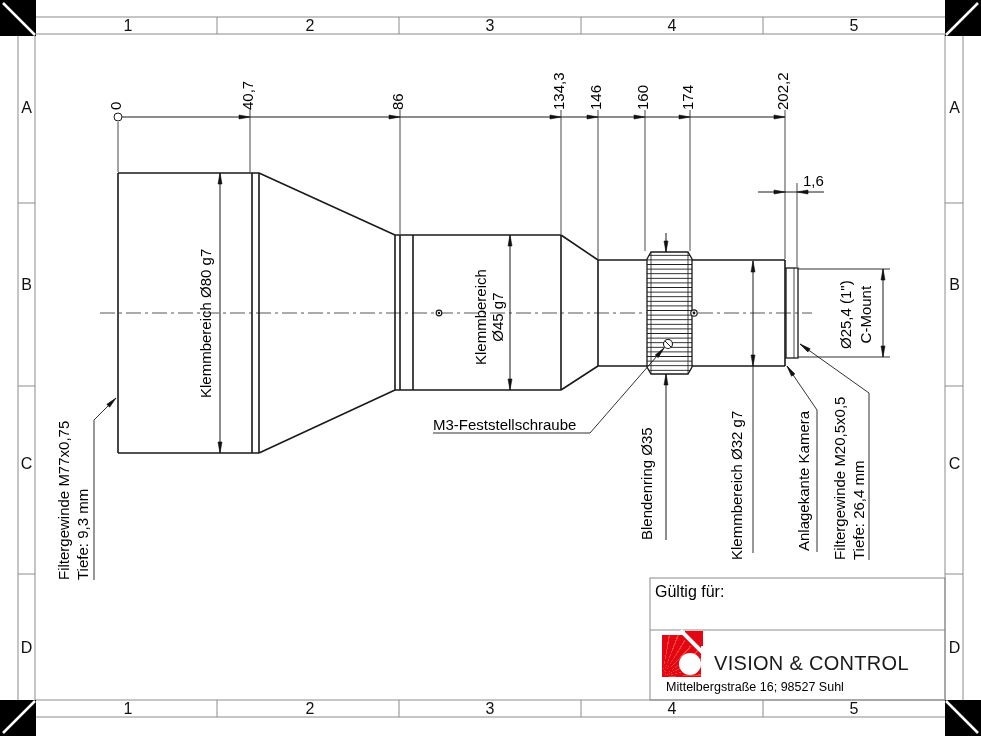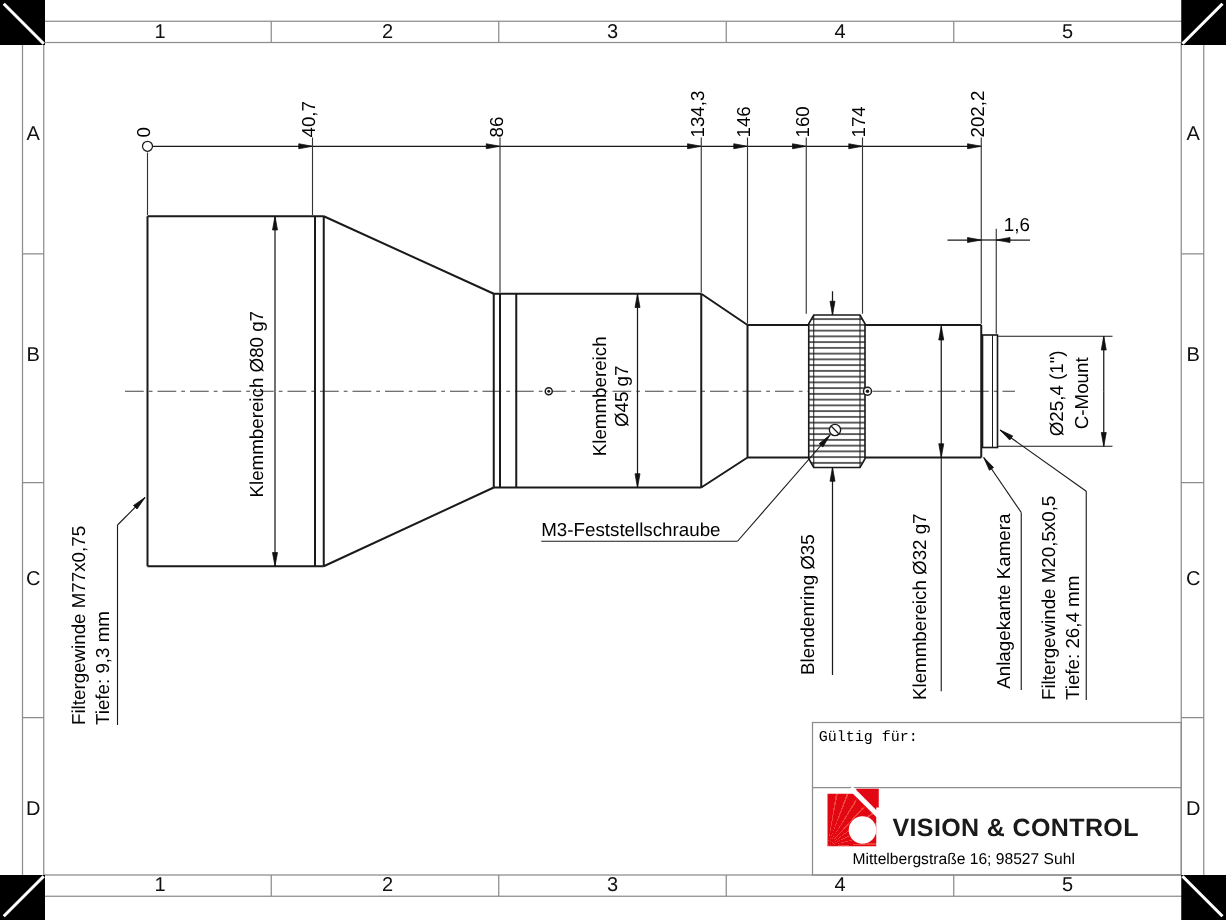--- a/index.html
+++ b/index.html
@@ -6,24 +6,24 @@
   #page{position:relative;width:981px;height:736px;background:#fff;overflow:hidden;
         font-family:"Liberation Sans", sans-serif;color:#000;}
   #page svg{position:absolute;left:0;top:0;}
   .vt{position:absolute;transform-origin:0 100%;transform:rotate(-90deg);
       white-space:pre;font-size:15px;line-height:16px;color:#000;}
   .vt17{line-height:17px;text-align:center;}
   .vt19{line-height:19px;}
   .vt20{line-height:20px;text-align:center;}
   .grid-label{position:absolute;font-size:16px;line-height:17px;text-align:center;color:#111;}
   .dim-h{position:absolute;font-size:15px;color:#000;}
-  .tb-small{position:absolute;font-size:12px;color:#000;font-family:Liberation Mono, monospace;}
+  .tb-small{position:absolute;font-size:16px;color:#000;}
   .tb-product{position:absolute;font-size:22px;color:#000;letter-spacing:0.5px;}
-  .tb-company{position:absolute;font-size:20px;font-weight:bold;color:#1a1a1a;letter-spacing:0.3px;}
-  .tb-address{position:absolute;font-size:12.5px;color:#000;margin-left:16px;}
+  .tb-company{position:absolute;font-size:20px;font-weight:normal;color:#1a1a1a;letter-spacing:0.3px;}
+  .tb-address{position:absolute;font-size:12.5px;color:#000;}
   .logo{position:absolute;left:662px;top:631px;width:42px;height:47px;}
   .logo-sq-big{position:absolute;left:0;top:4px;width:39px;height:42px;
       background:repeating-conic-gradient(from 250deg at 0% 100%, #e30613 0deg 9deg, #ef4335 9deg 11deg);}
   .logo-sq-small{position:absolute;left:23px;top:0;width:18px;height:15px;background:#e30613;}
   .logo-slash{position:absolute;left:20px;top:-2px;width:32px;height:3.5px;background:#fff;
       transform:rotate(45deg);transform-origin:0 0;}
   .logo-circle{position:absolute;left:17px;top:22px;width:22px;height:22px;border-radius:50%;background:#fff;}
 </style>
 </head>
 <body>

